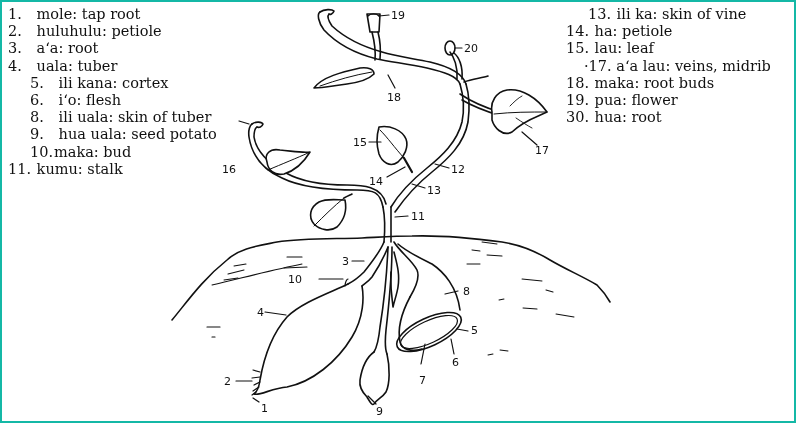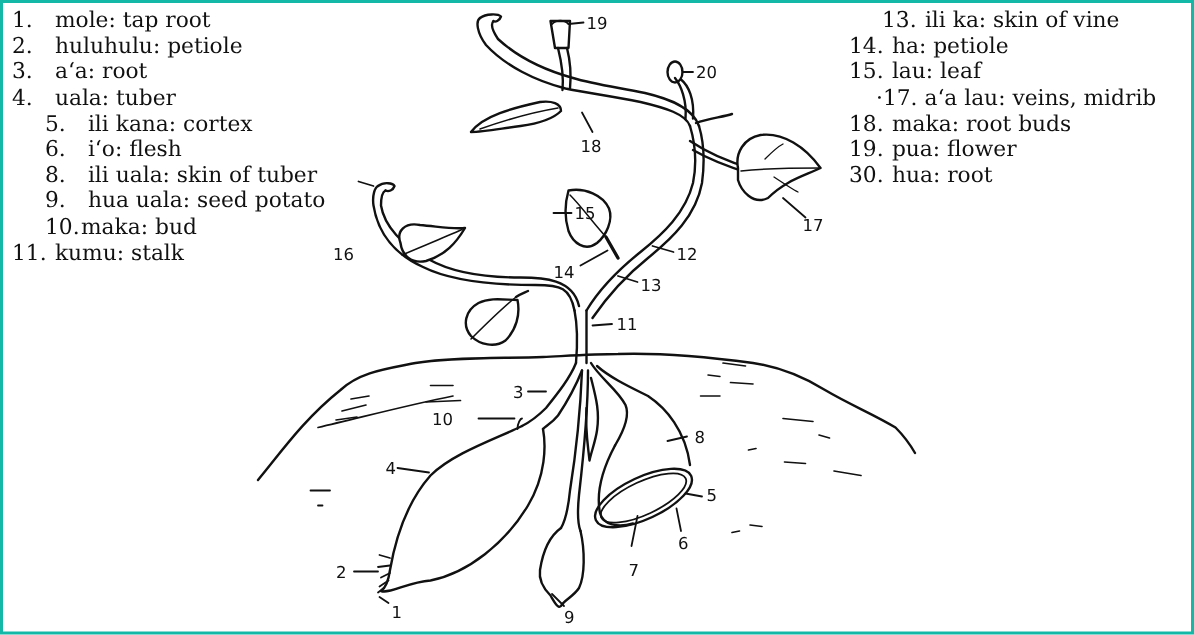--- a/index.html
+++ b/index.html
@@ -186,20 +186,20 @@
   <span class="callout" style="left:469px;top:323px;">5</span>
   <span class="callout" style="left:450px;top:355px;">6</span>
   <span class="callout" style="left:417px;top:373px;">7</span>
   <span class="callout" style="left:461px;top:284px;">8</span>
   <span class="callout" style="left:374px;top:404px;">9</span>
   <span class="callout" style="left:286px;top:272px;">10</span>
   <span class="callout" style="left:409px;top:209px;">11</span>
   <span class="callout" style="left:449px;top:162px;">12</span>
   <span class="callout" style="left:425px;top:183px;">13</span>
   <span class="callout" style="left:367px;top:174px;">14</span>
-  <span class="callout" style="left:351px;top:135px;margin-left:30px;">15</span>
+  <span class="callout" style="left:351px;top:135px;">15</span>
   <span class="callout" style="left:220px;top:114px;margin-top:48px;">16</span>
   <span class="callout" style="left:533px;top:143px;">17</span>
   <span class="callout" style="left:385px;top:90px;">18</span>
   <span class="callout" style="left:389px;top:8px;">19</span>
   <span class="callout" style="left:462px;top:41px;">20</span>
 
 </div>
 
 </body></html>

